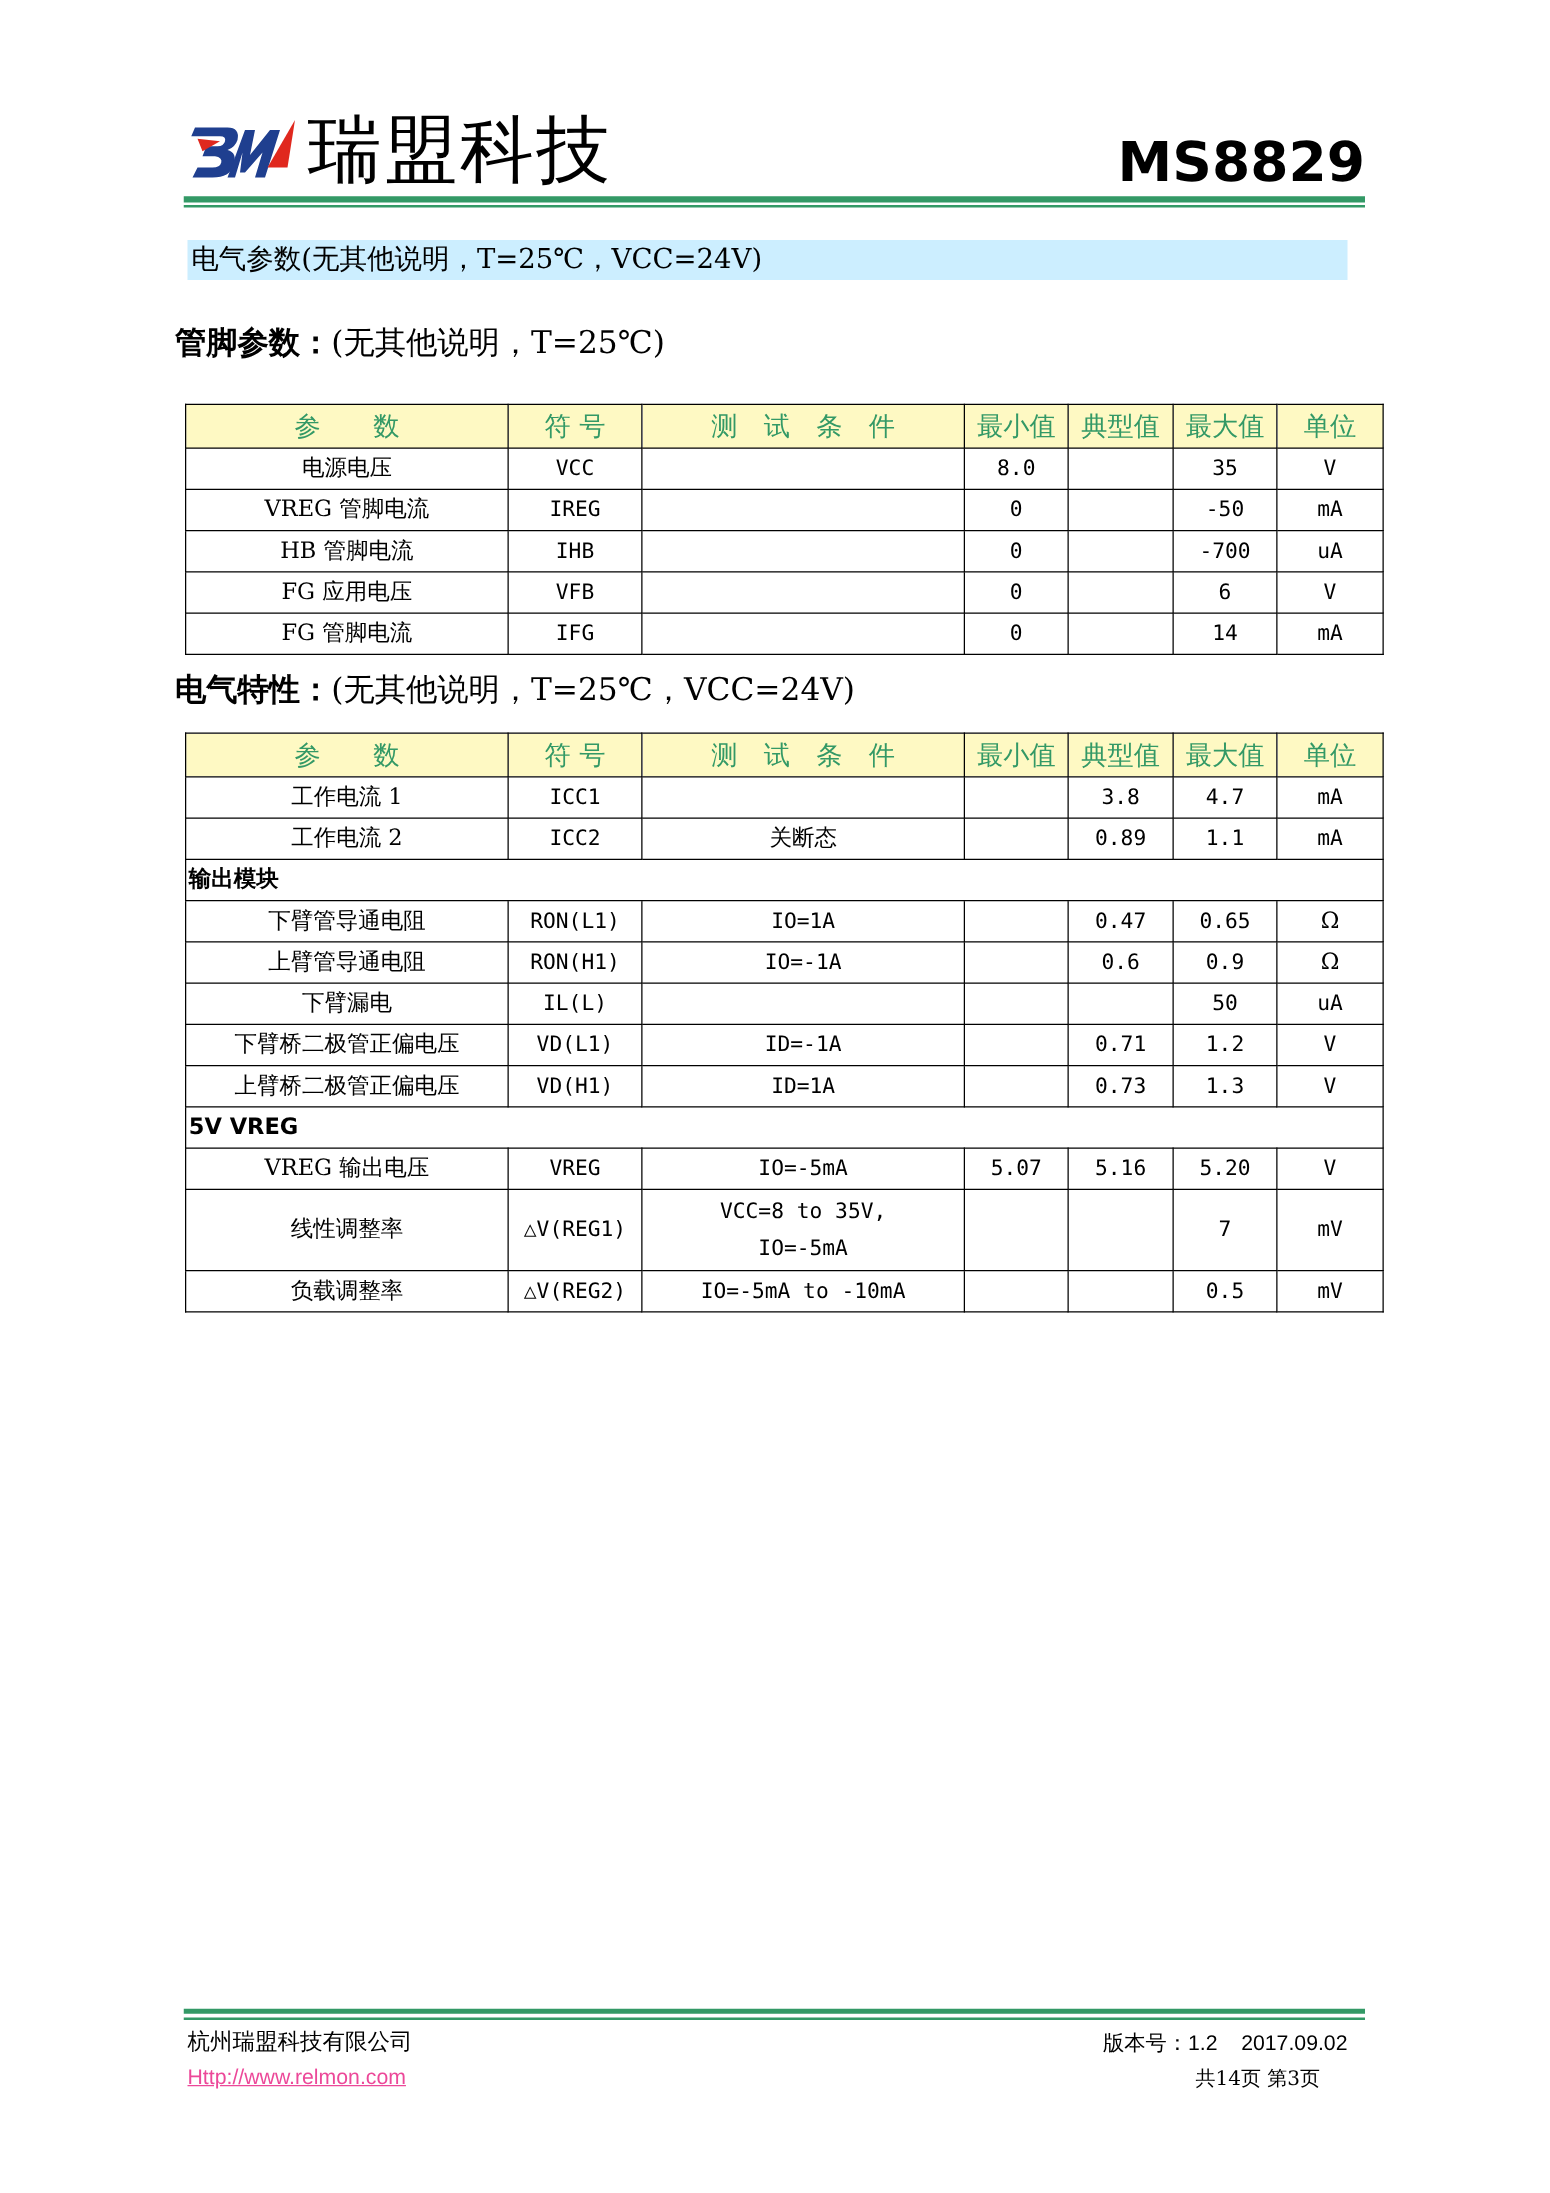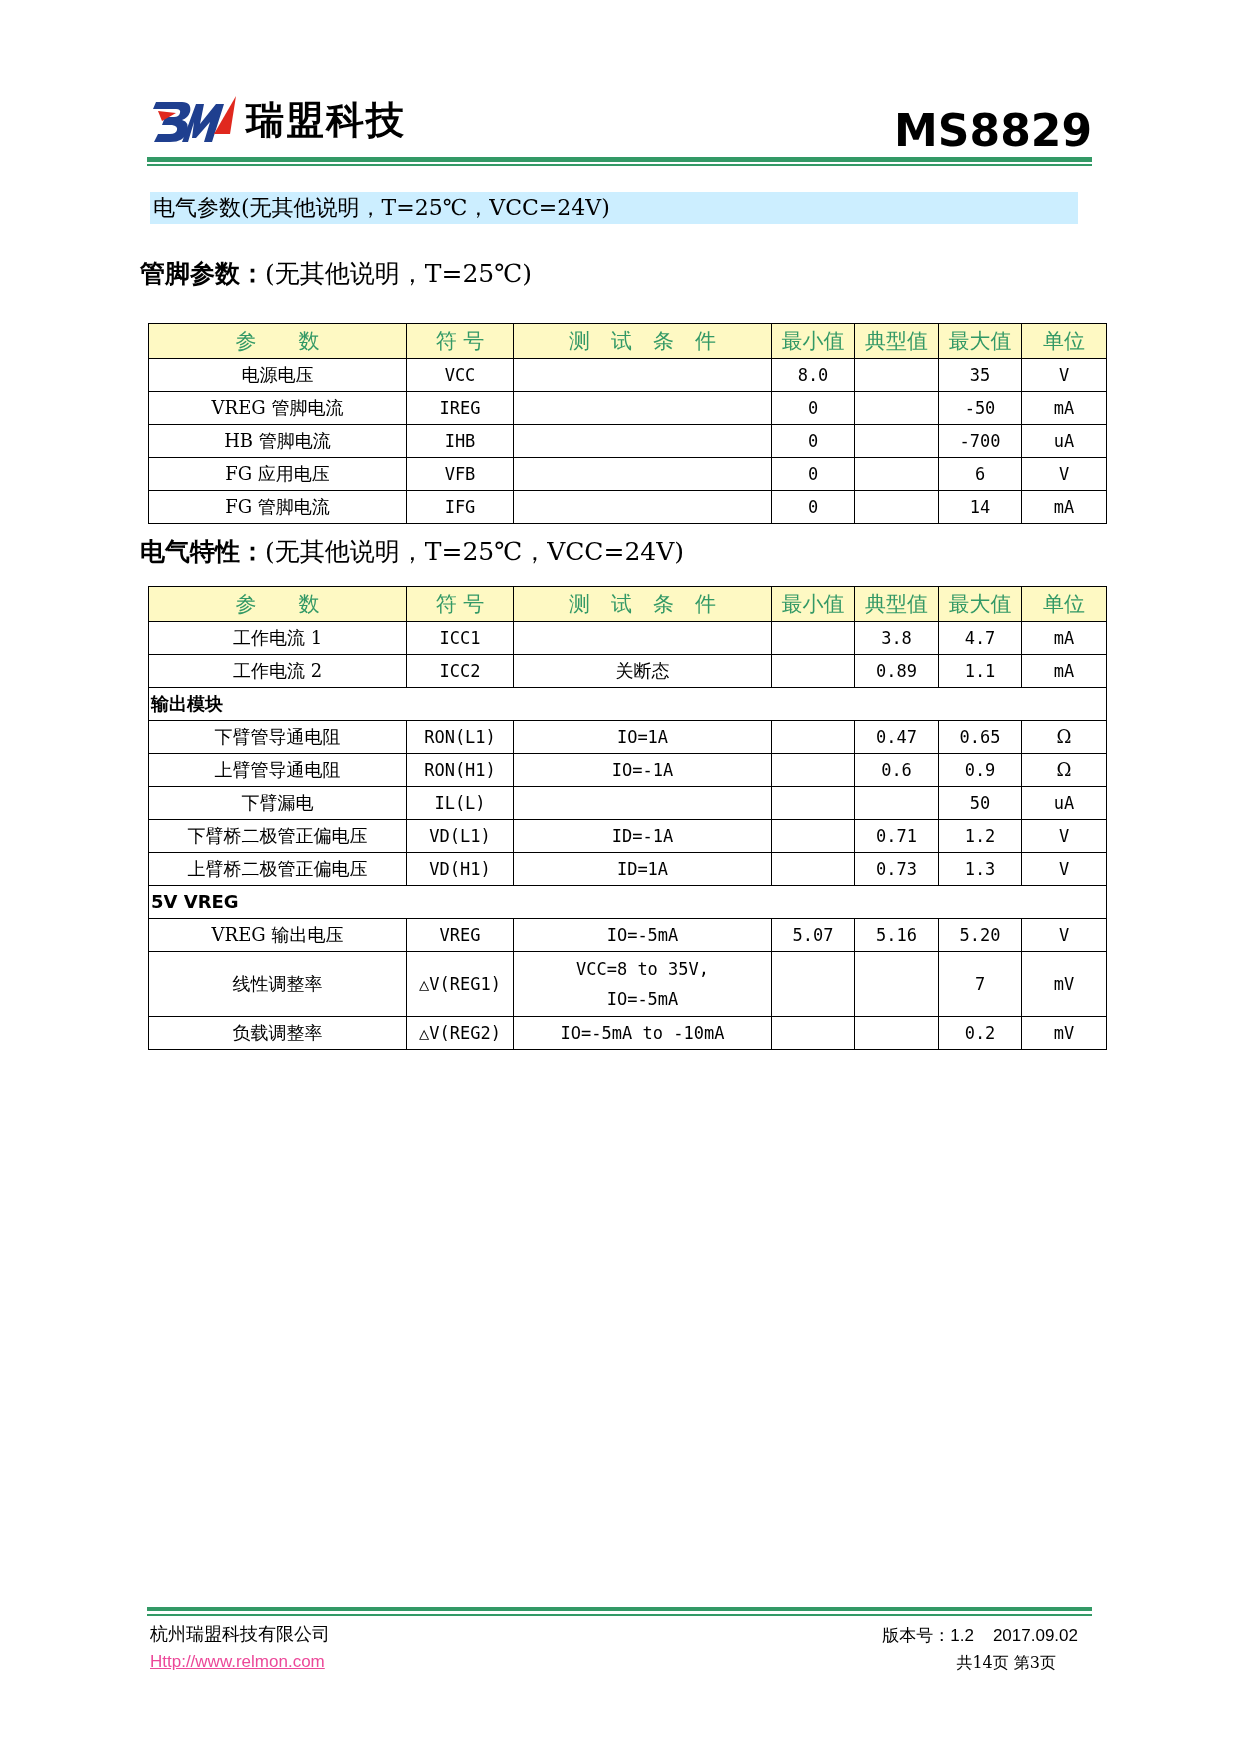--- a/index.html
+++ b/index.html
@@ -1,21 +1,21 @@
 <!DOCTYPE html>
 <html><head>
 <meta charset="utf-8">
 <style>
   html, body { margin: 0; padding: 0; background: #ffffff; }
   body { width: 1240px; height: 1754px; position: relative; font-family: "DejaVu Serif", "Liberation Serif", serif; color: #000; overflow: hidden; }
   .abs { position: absolute; }
 
   
   .logo { left: 152px; top: 94px; width: 86px; height: 56px; }
-  .company-name { left: 246px; top: 92px; font-size: 38px; line-height: 56px; font-family: "DejaVu Serif", serif; font-weight: bold; letter-spacing: 2px; }
+  .company-name { left: 246px; top: 92px; font-size: 59px; line-height: 56px; font-family: "DejaVu Serif", serif; font-weight: normal; letter-spacing: 2px; }
   .model { right: 148px; top: 106px; font-family: "DejaVu Sans", sans-serif; font-weight: bold; font-size: 44px; line-height: 50px; }
   .rule-thick { left: 147px; width: 945px; height: 5px; background: #339966; }
   .rule-thin { left: 147px; width: 945px; height: 2px; background: #339966; }
 
   .section-banner { left: 150px; top: 192px; width: 928px; height: 32px; background: #cceeff; font-size: 22px; line-height: 32px; padding-left: 3px; box-sizing: border-box; }
 
   .subhead { left: 140px; font-size: 25px; line-height: 24px; }
   .subhead b { font-family: "DejaVu Sans", sans-serif; font-weight: bold; }
 
   table.spec { position: absolute; left: 148px; width: 958px; border-collapse: collapse; table-layout: fixed; font-size: 18px; }
@@ -235,21 +235,21 @@
     <td class="mono"></td>
     <td class="mono">7</td>
     <td class="mono">mV</td>
   </tr>
   <tr>
     <td>负载调整率</td>
     <td class="mono">△V(REG2)</td>
     <td class="mono">IO=-5mA to -10mA</td>
     <td class="mono"></td>
     <td class="mono"></td>
-    <td class="mono">0.2</td>
+    <td class="mono">0.5</td>
     <td class="mono">mV</td>
   </tr>
 </tbody>
   </table>
 
 <div class="abs rule-thick" style="top:1607px; height:4px;"></div>
 <div class="abs rule-thin" style="top:1614px;"></div>
 <div class="abs footer-left1">杭州瑞盟科技有限公司</div>
 <a class="abs footer-link">Http://www.relmon.com</a>
 <div class="abs footer-right1">

